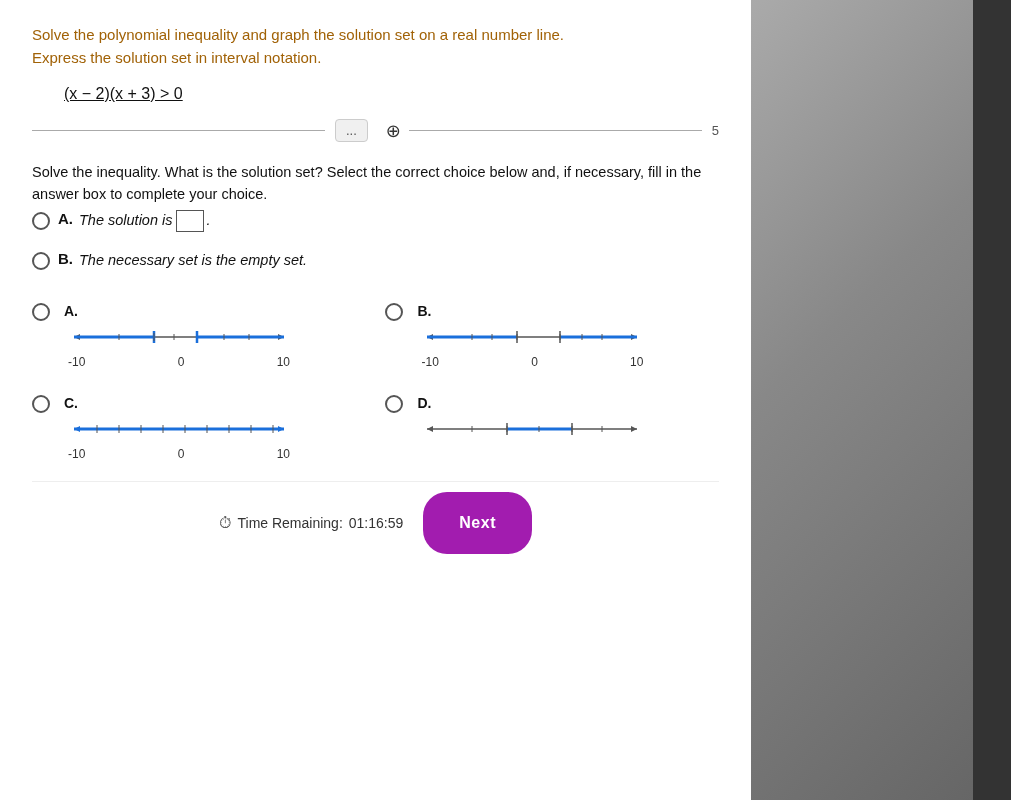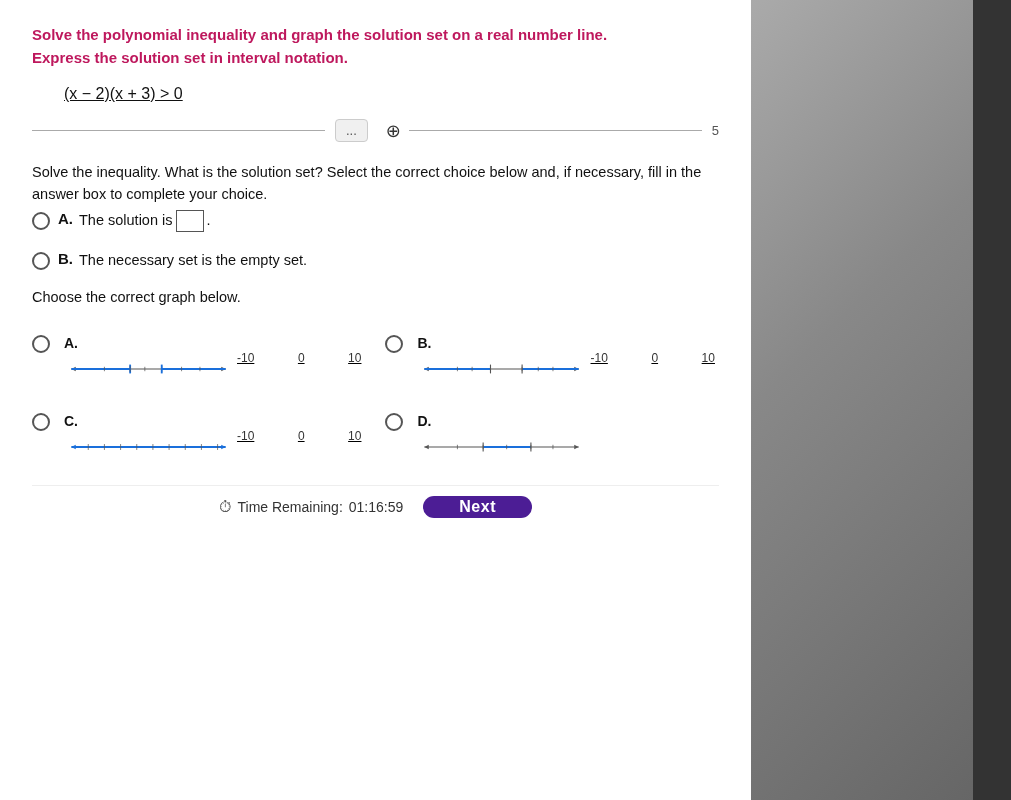--- a/index.html
+++ b/index.html
@@ -16,23 +16,22 @@
       width: 780px;
       min-height: 800px;
       background: #fff;
       padding: 24px 32px 20px 32px;
       position: relative;
       box-shadow: 2px 0 8px rgba(0,0,0,0.15);
     }
     .problem-title {
       font-size: 15px;
       line-height: 1.5;
-      color: #be185d;
+      color: #a16207;
       margin-bottom: 16px;
-      font-weight: bold;
     }
     .equation {
       font-size: 16px;
       font-weight: 500;
       margin-left: 32px;
       margin-bottom: 16px;
       color: #111;
       text-decoration: underline;
     }
     .divider-area {
@@ -89,20 +88,21 @@
     .choice-label {
       font-weight: bold;
       font-size: 15px;
       margin-right: 6px;
       color: #111;
     }
     .choice-text {
       font-size: 14.5px;
       color: #111;
       line-height: 1.5;
+      font-style: italic;
     }
     .answer-box {
       display: inline-block;
       width: 28px;
       height: 22px;
       border: 1px solid #555;
       vertical-align: middle;
       margin: 0 3px;
     }
     .choice-note {
@@ -130,23 +130,22 @@
       gap: 6px;
     }
     .graph-label {
       font-weight: bold;
       font-size: 14px;
       color: #111;
       margin-top: 14px;
     }
     .number-line-wrap {
       display: flex;
-      flex-direction: row;
-      align-items: flex-start;
-      text-decoration: underline;
+      flex-direction: column;
+      align-items: flex-end;
     }
     .nl-svg {
       width: 100%;
       height: 36px;
     }
     .nl-labels {
       display: flex;
       justify-content: space-between;
       width: 230px;
       font-size: 12px;
@@ -166,25 +165,25 @@
       display: flex;
       align-items: center;
       gap: 6px;
       font-size: 14px;
       color: #333;
     }
     .clock-icon {
       font-size: 16px;
     }
     .next-btn {
-      background: #4c1d95;
+      background: #a21caf;
       color: #fff;
       border: none;
       border-radius: 24px;
-      padding: 2px 36px;
+      padding: 22px 36px;
       font-size: 16px;
       font-weight: bold;
       cursor: pointer;
       letter-spacing: 0.5px;
     }
     .sidebar-right {
       width: 231px;
       min-height: 800px;
       background: #888;
       position: relative;
@@ -227,21 +226,20 @@
   </div>
 
   <div class="choice-group">
     <div class="choice-row">
       <div class="radio-circle"></div>
       <span class="choice-label">B.</span>
       <span class="choice-text">The necessary set is the empty set.</span>
     </div>
   </div>
 
-  <div class="graph-section-title">Choose the correct graph below.</div>
 
   <div class="graph-choices">
 
     <div class="graph-option">
       <div class="radio-circle" style="margin-top:14px;"></div>
       <div>
         <div class="graph-label">A.</div>
         <div class="number-line-wrap">
           <svg class="nl-svg" viewBox="0 0 230 36" xmlns="http://www.w3.org/2000/svg">
 

